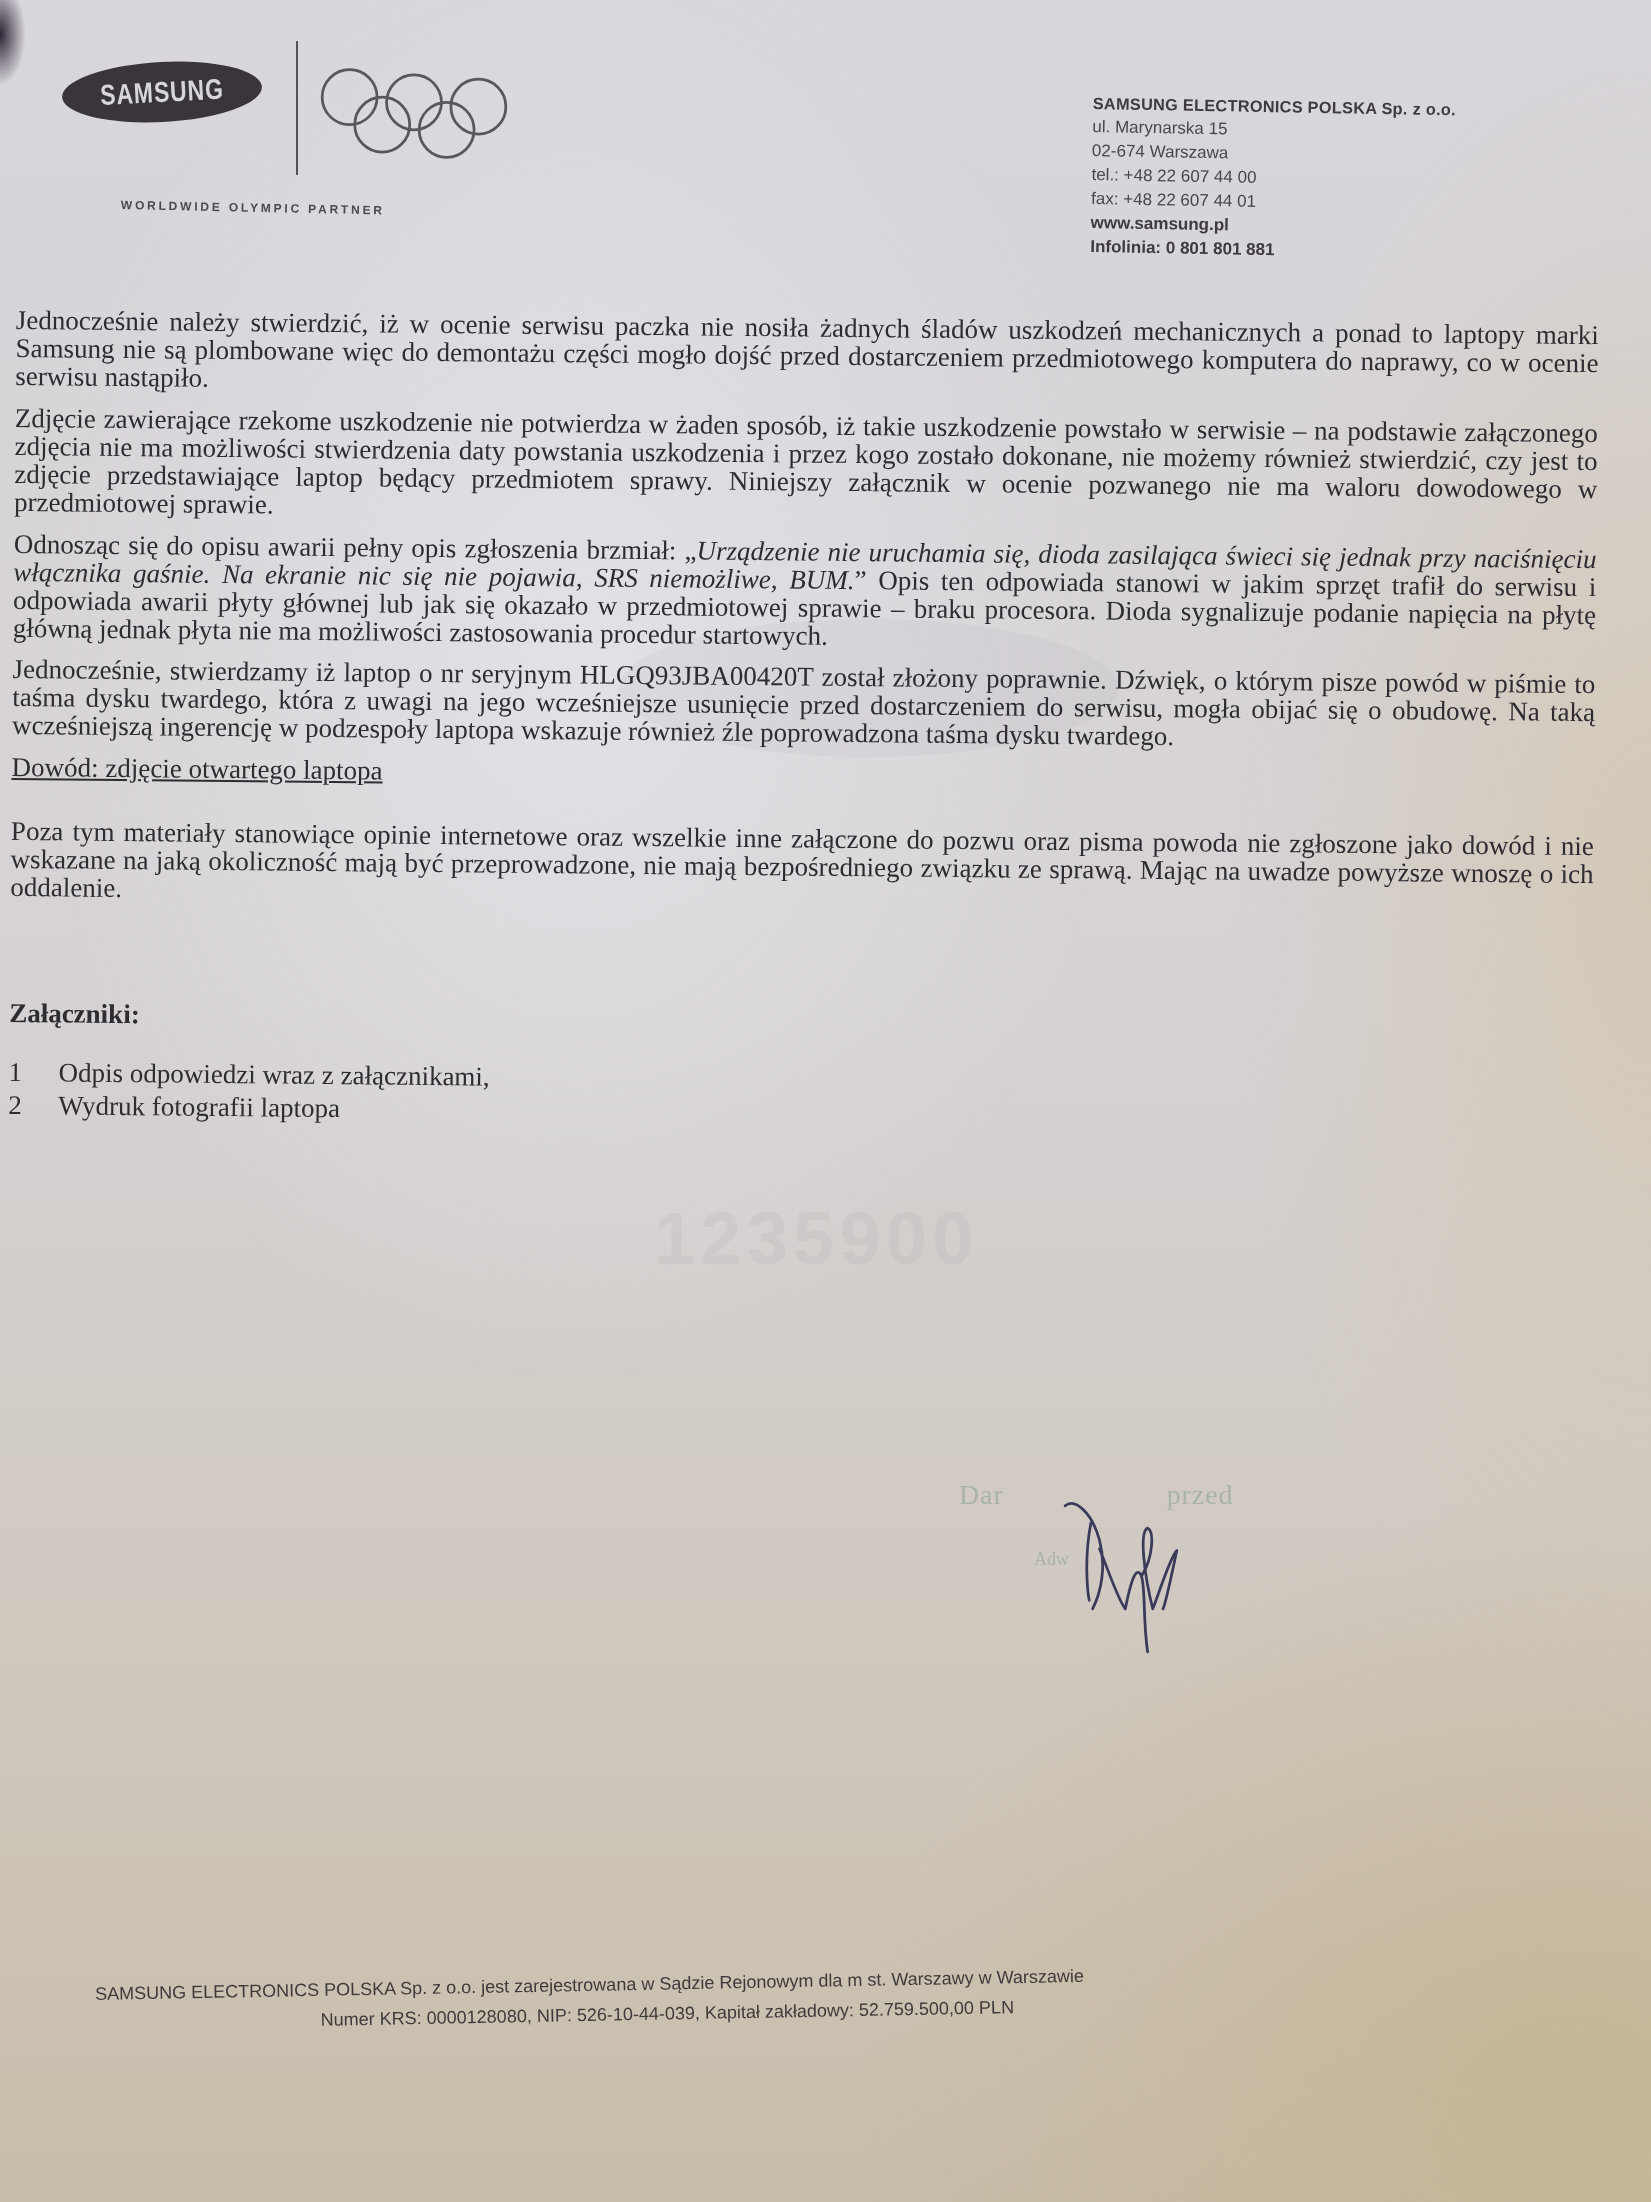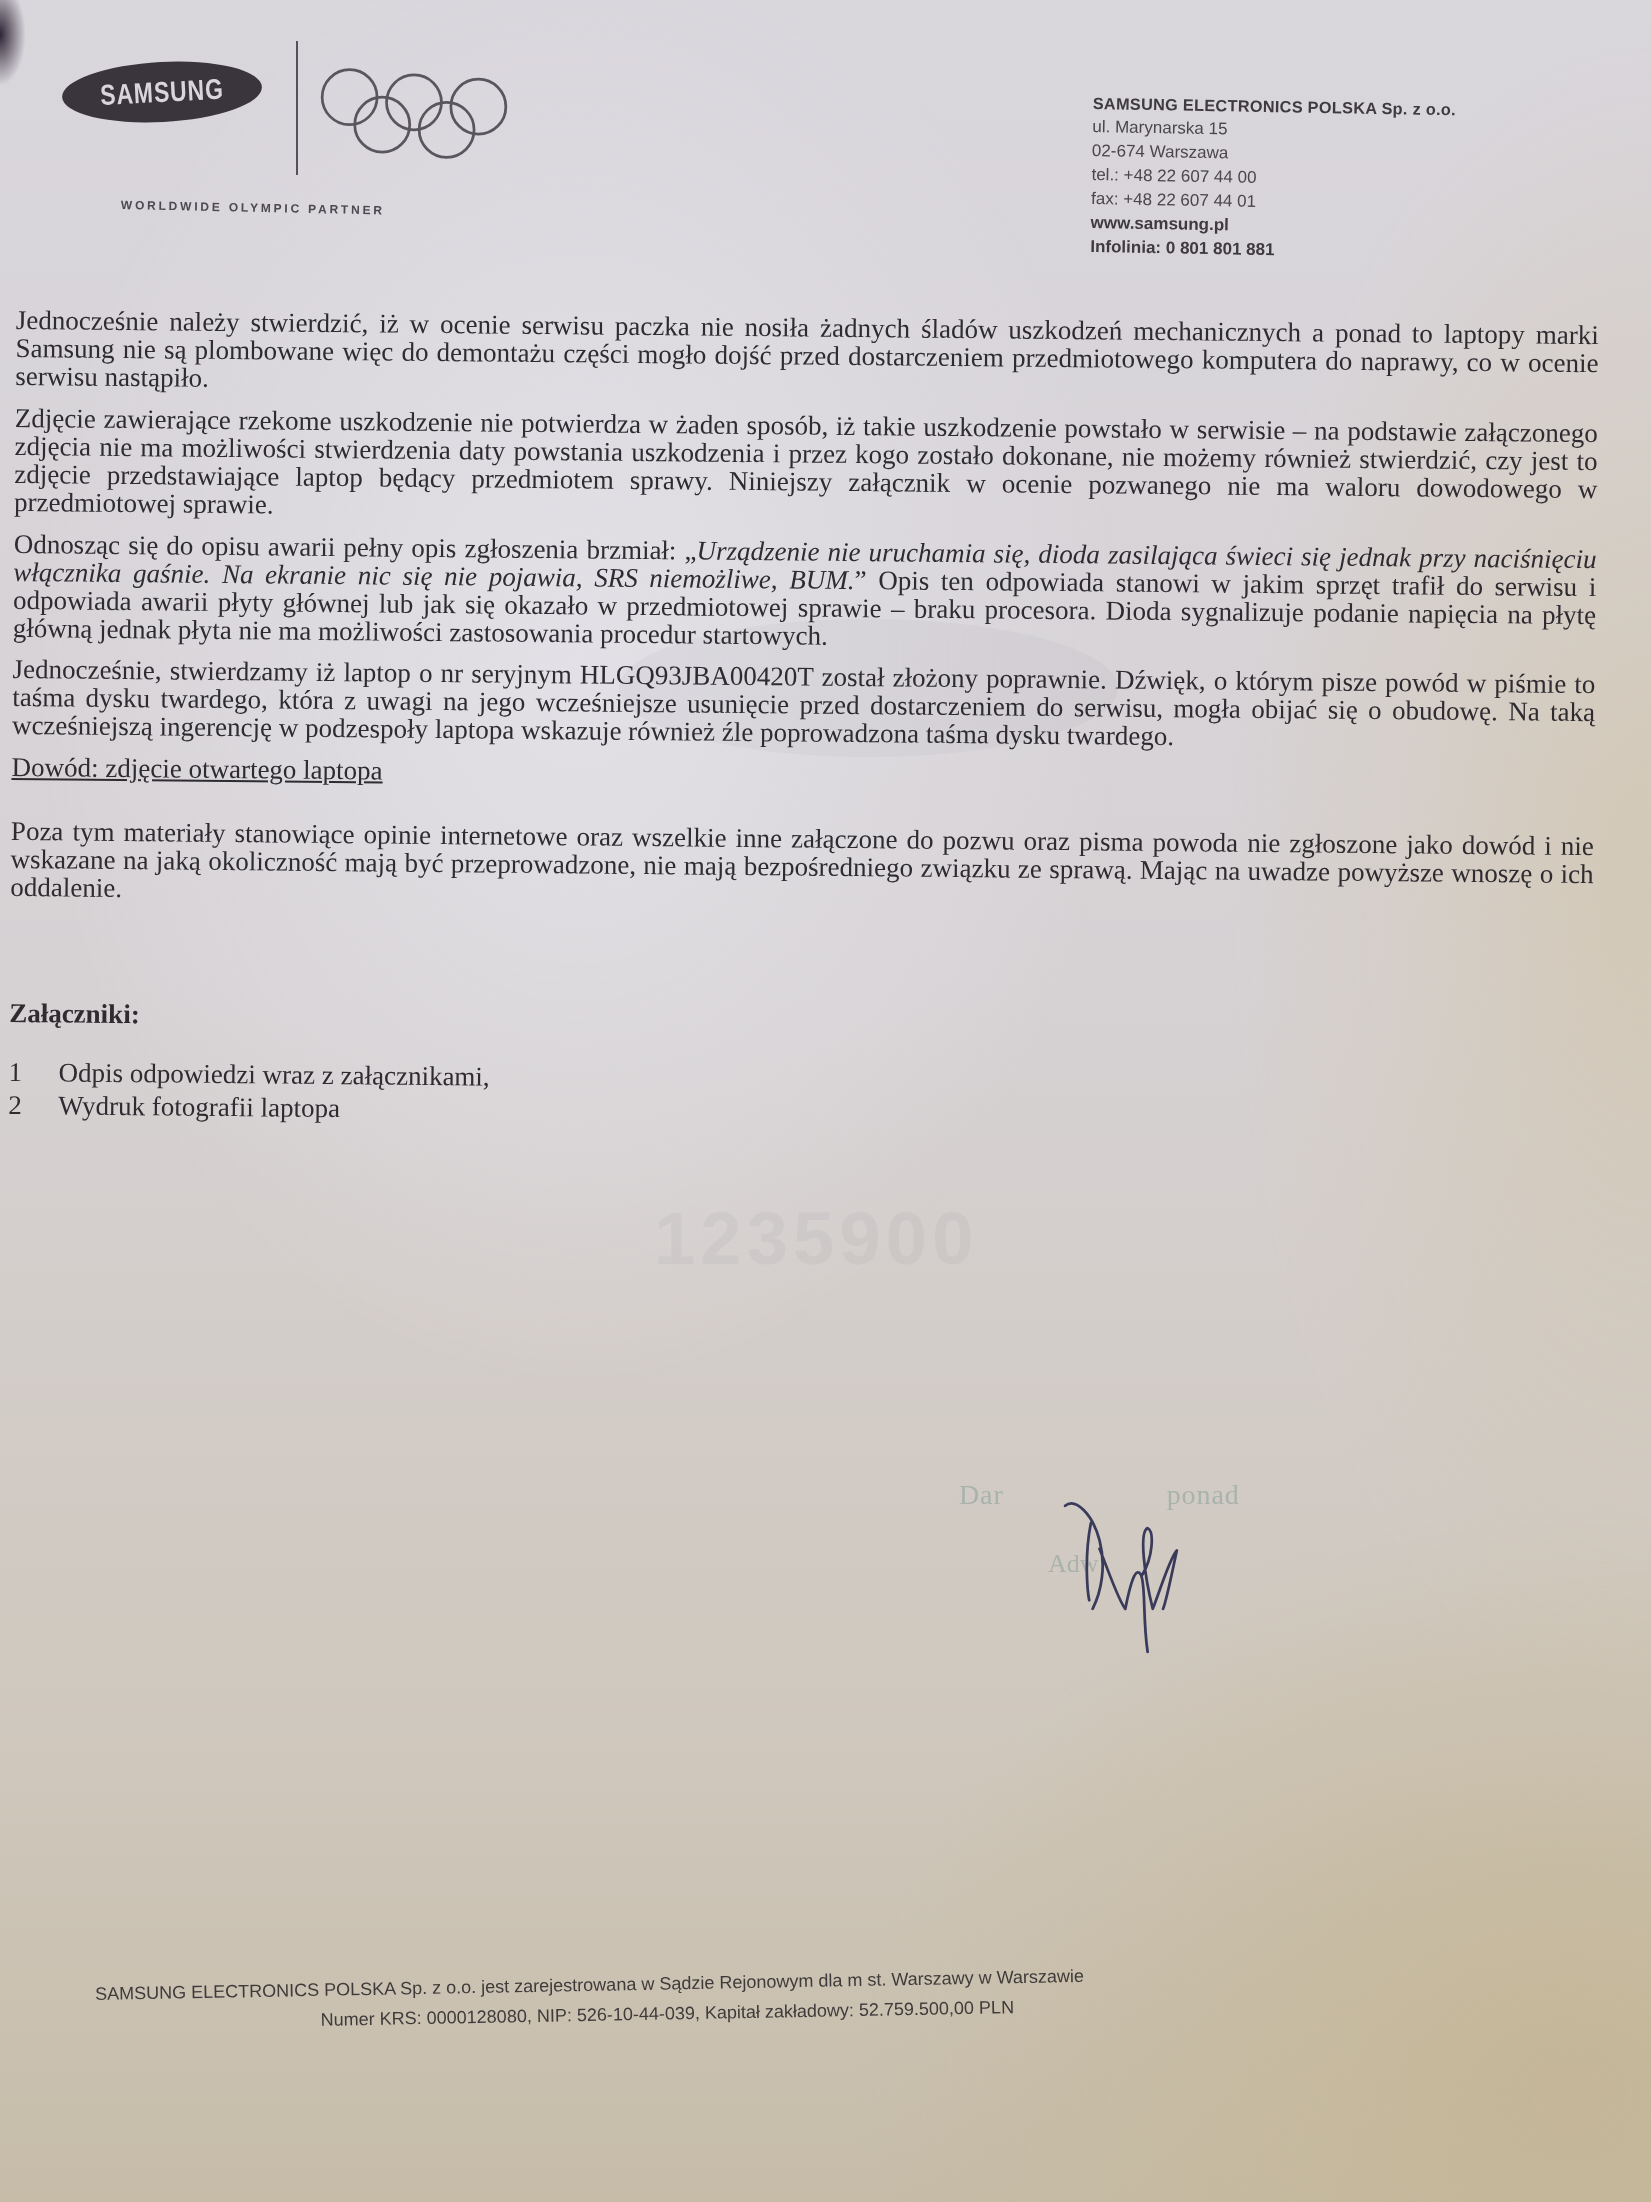--- a/index.html
+++ b/index.html
@@ -134,22 +134,22 @@
     position: absolute;
     left: 13px; top: 15.5px;
     font-size: 28px;
     color: rgba(120,150,140,0.45);
     letter-spacing: 0.9px;
     white-space: nowrap;
   }
   .sig-name .gap { display: inline-block; width: 163px; }
   .sig-title {
     position: absolute;
-    left: 102px; top: 86px;
-    font-size: 26px;
+    left: 88px; top: 86px;
+    font-size: 18px;
     color: rgba(120,150,140,0.45);
     white-space: nowrap;
   }
   .sig-scribble {
     position: absolute;
     left: 112px; top: 17px;
     width: 138px; height: 189px;
   }
 
   
@@ -236,21 +236,21 @@
       <span class="attach-num">1</span>
       <span>Odpis odpowiedzi wraz z załącznikami,</span>
     </div>
     <div class="attach-item">
       <span class="attach-num">2</span>
       <span>Wydruk fotografii laptopa</span>
     </div>
   </div>
 
   <div class="signature-area">
-    <div class="sig-name"><span>Dar</span><span class="gap"></span><span>ponad</span></div>
+    <div class="sig-name"><span>Dar</span><span class="gap"></span><span>przed</span></div>
     <div class="sig-title">Adw</div>
     <svg class="sig-scribble" viewBox="0 0 160 220">
       <path d="M8 30 C 20 20, 40 40, 48 70 C 56 100, 50 130, 40 150 M 38 50 C 30 90, 34 130, 36 140 M 48 80 C 60 110, 70 140, 78 150 C 84 120, 90 100, 96 110 C 102 120, 98 160, 104 200 M 98 110 C 110 90, 112 60, 104 56 C 94 60, 100 110, 110 150 C 118 130, 130 90, 138 82 C 132 110, 126 140, 122 150" fill="none" stroke="#3a3a5a" stroke-width="3.2" stroke-linecap="round" stroke-linejoin="round"></path>
     </svg>
   </div>
 
   <div class="footer">
     <div class="footer-line1">SAMSUNG ELECTRONICS POLSKA Sp. z o.o. jest zarejestrowana w Sądzie Rejonowym dla m st. Warszawy w Warszawie</div>
     <div class="footer-line2">Numer KRS: 0000128080, NIP: 526-10-44-039, Kapitał zakładowy: 52.759.500,00 PLN</div>
   </div>

